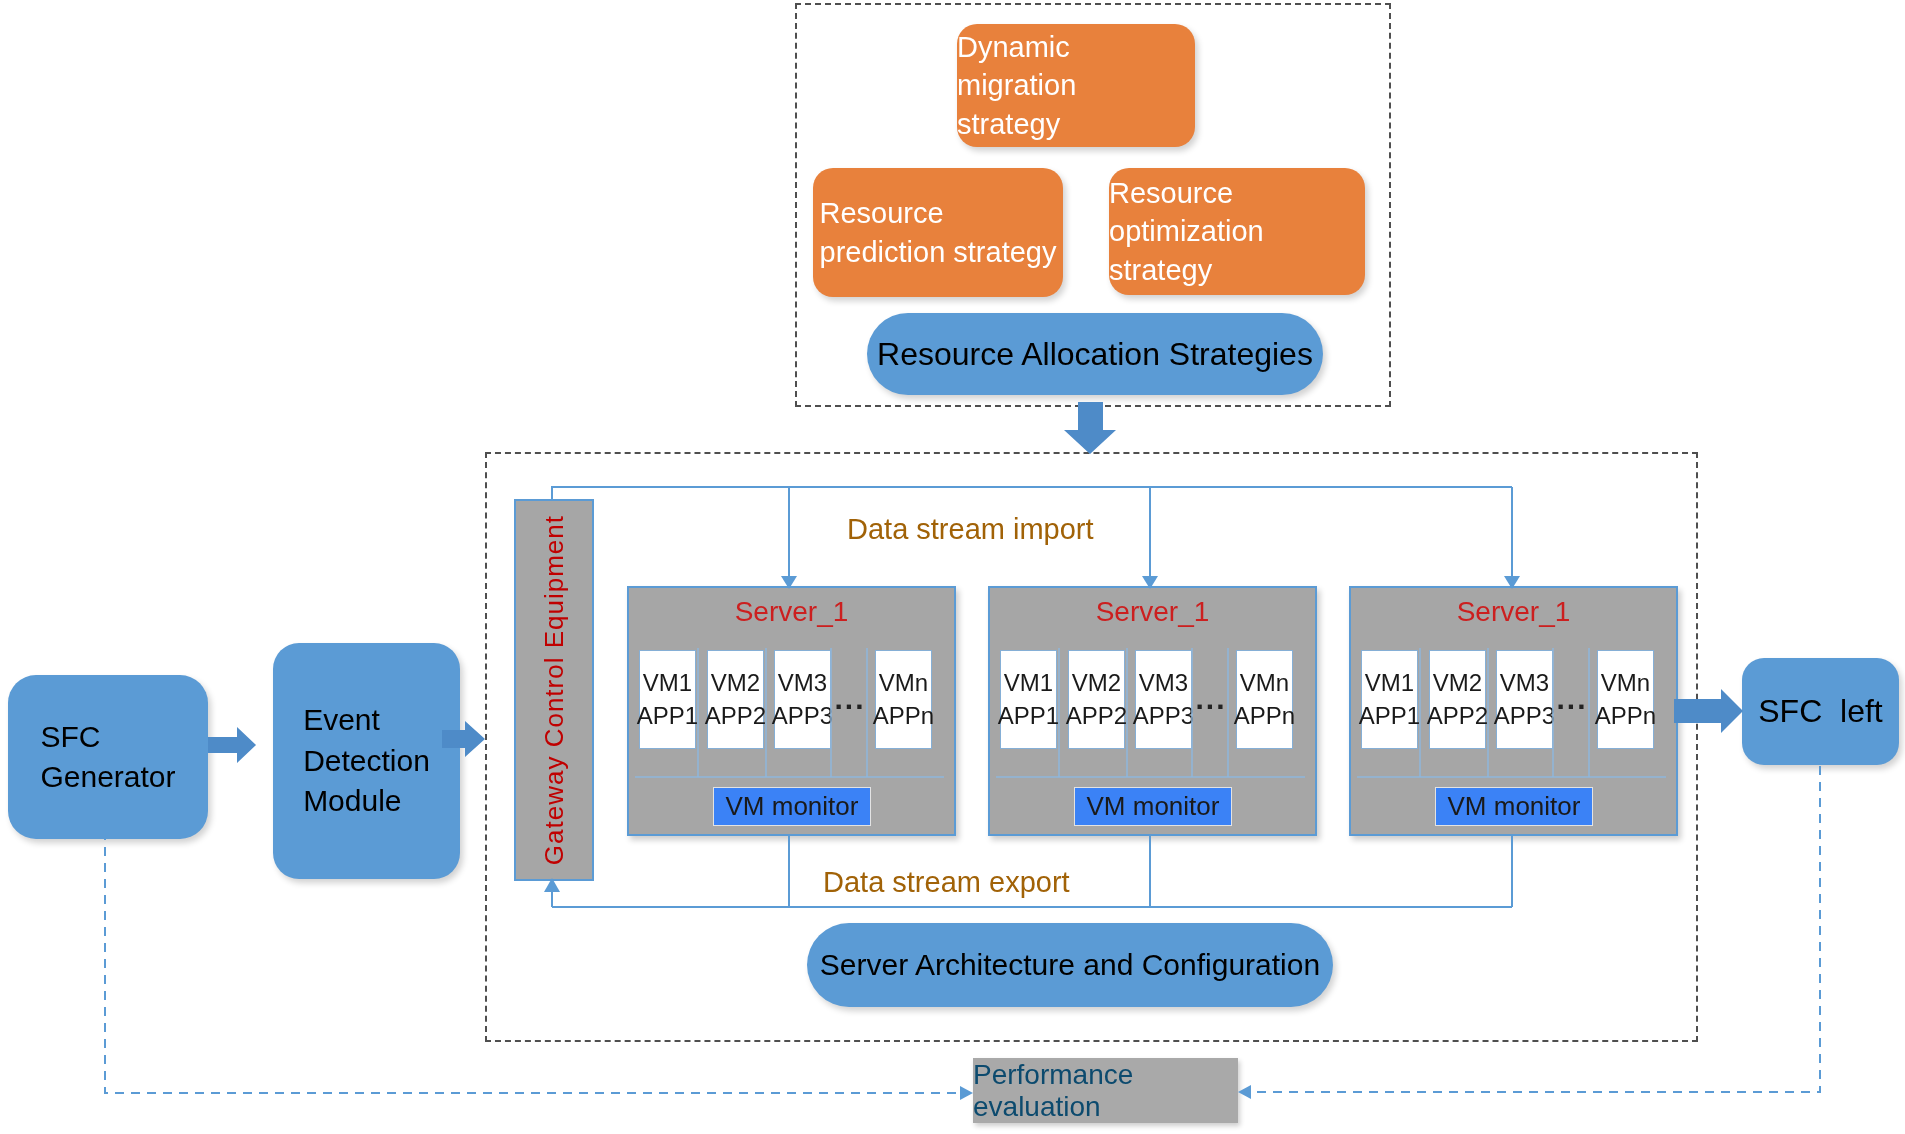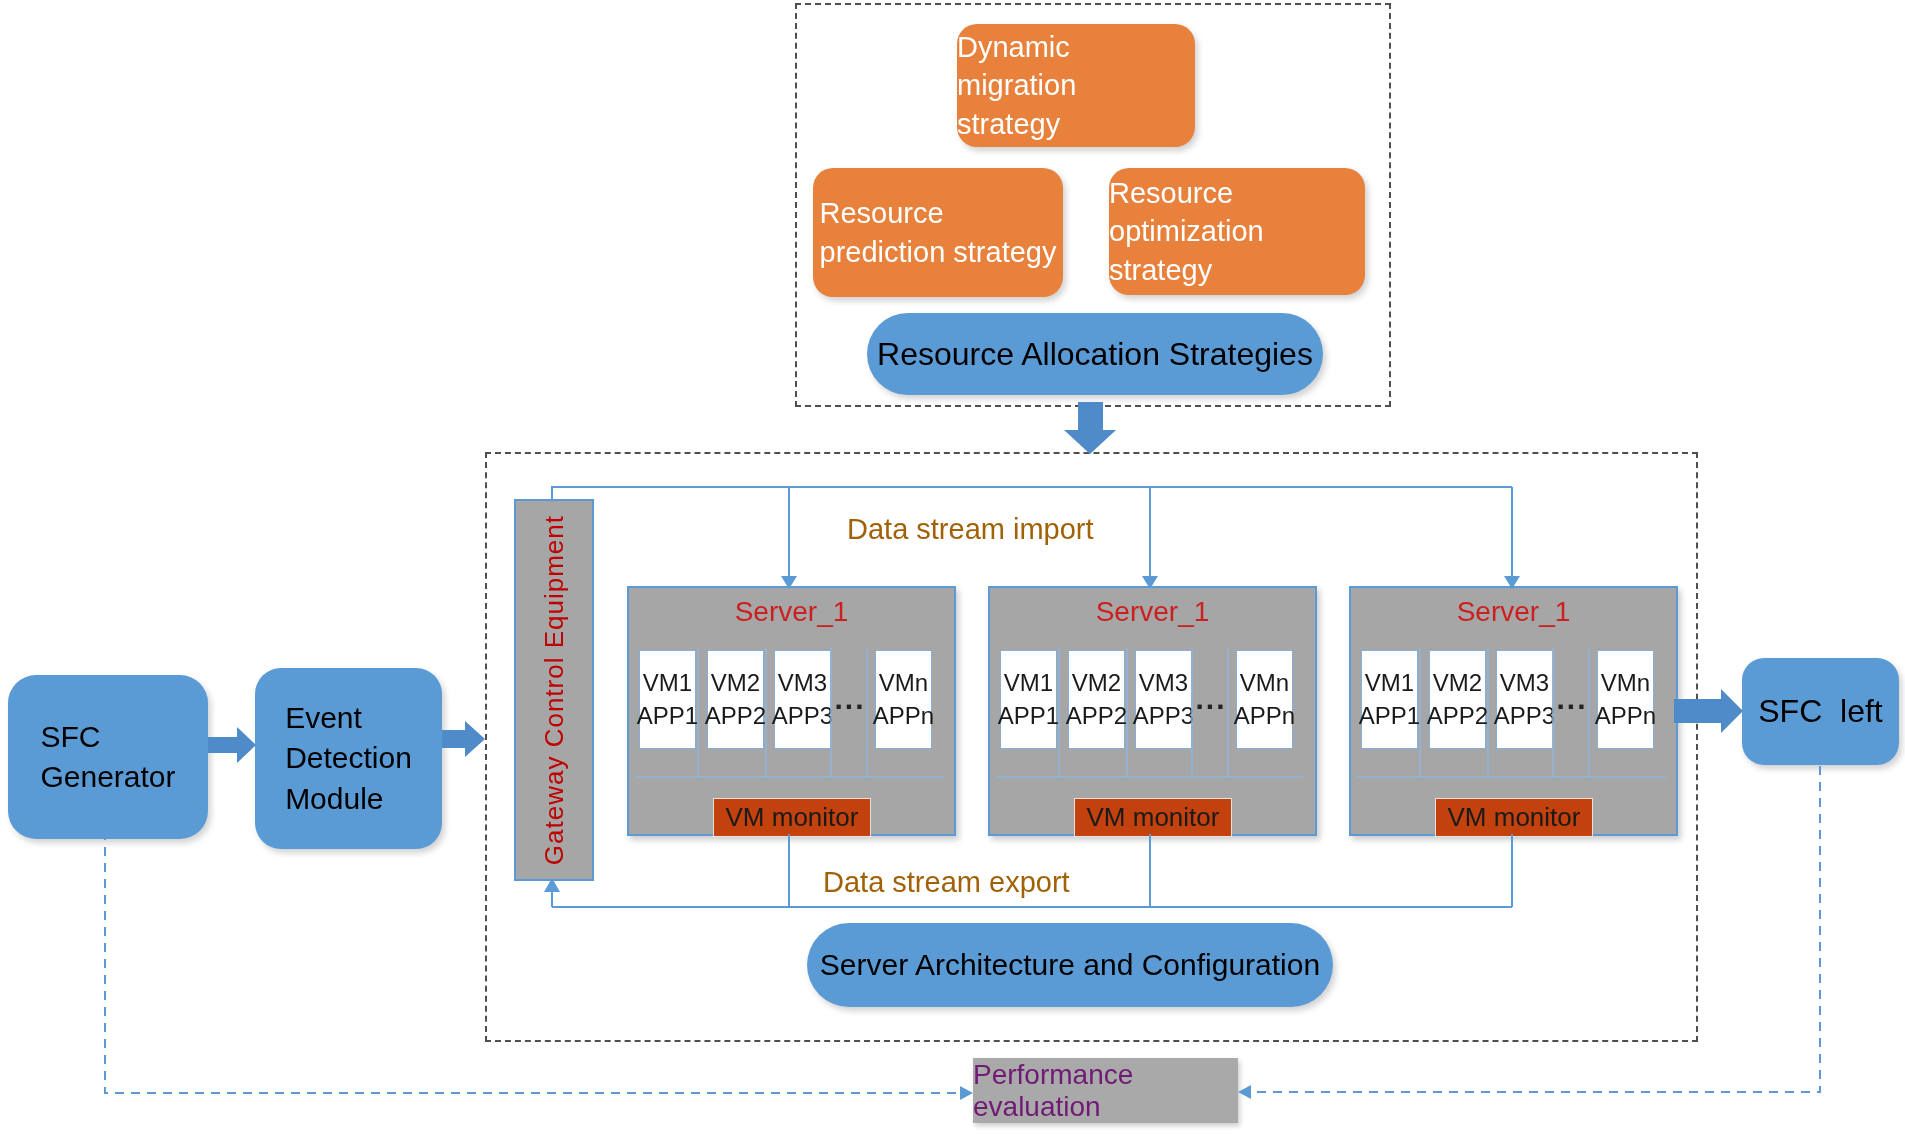--- a/index.html
+++ b/index.html
@@ -47,27 +47,27 @@
     display:flex;align-items:center;justify-content:center;text-align:center;
     font-size:24px;line-height:1.35;color:#1a1a1a;white-space:pre-line;
   }
   .vm-dots{
     position:absolute;top:62px;width:38px;height:97px;
     display:flex;align-items:center;justify-content:center;
     font-size:30px;font-weight:600;letter-spacing:2px;color:#222;
   }
   .vm-monitor{
     position:absolute;left:84px;top:199px;width:156px;height:37px;
-    background:#c2410c;border:1.5px solid #E3E3E3;
+    background:#3b82f6;border:1.5px solid #E3E3E3;
     display:flex;align-items:center;justify-content:center;
-    font-size:26px;color:#1a1a1a;margin-top:11px;
+    font-size:26px;color:#1a1a1a;
   }
   .flowlabel{color:#a16207;font-size:29px;z-index:6;}
   .perf{
-    background:#A9A9A9;color:#701a75;font-size:28px;z-index:4;
+    background:#A9A9A9;color:#0c4a6e;font-size:28px;z-index:4;
     box-shadow:2px 3px 5px rgba(0,0,0,0.2);
   }
   .sfcleft{white-space:pre;font-size:32px;color:#000000;}
   svg.connectors{position:absolute;left:0;top:0;z-index:5;pointer-events:none;}
 </style>
 </head>
 <body>
 
 <div id="canvas">
 
@@ -105,21 +105,21 @@
   <div class="abs orange center prewrap" style="left:957px;top:24px;width:238px;height:123px;">Dynamic migration
 strategy</div>
   <div class="abs orange center prewrap" style="left:813px;top:168px;width:250px;height:129px;">Resource
 prediction strategy</div>
   <div class="abs orange center prewrap" style="left:1109px;top:168px;width:256px;height:127px;">Resource
 optimization strategy</div>
   <div class="abs bluebox pill center" style="left:867px;top:313px;width:456px;height:82px;">Resource Allocation Strategies</div>
 
   <div class="abs bluebox node center prewrap" style="left:8px;top:675px;width:200px;height:164px;border-radius:28px;">SFC
 Generator</div>
-  <div class="abs bluebox node center prewrap" style="left:255px;top:643px;width:187px;height:181px;border-radius:26px;margin-top:25px;">Event
+  <div class="abs bluebox node center prewrap" style="left:273px;top:643px;width:187px;height:236px;border-radius:26px;">Event
 Detection
 Module</div>
 
   <div class="abs bluebox node center sfcleft" style="left:1742px;top:658px;width:157px;height:107px;">SFC  left</div>
 
   <div class="abs gateway" style="left:514px;top:499px;width:76px;height:378px;">
     <span class="gateway-text">Gateway Control Equipment</span>
   </div>
 
   <div class="abs flowlabel" style="left:847px;top:513px;">Data stream import</div>

